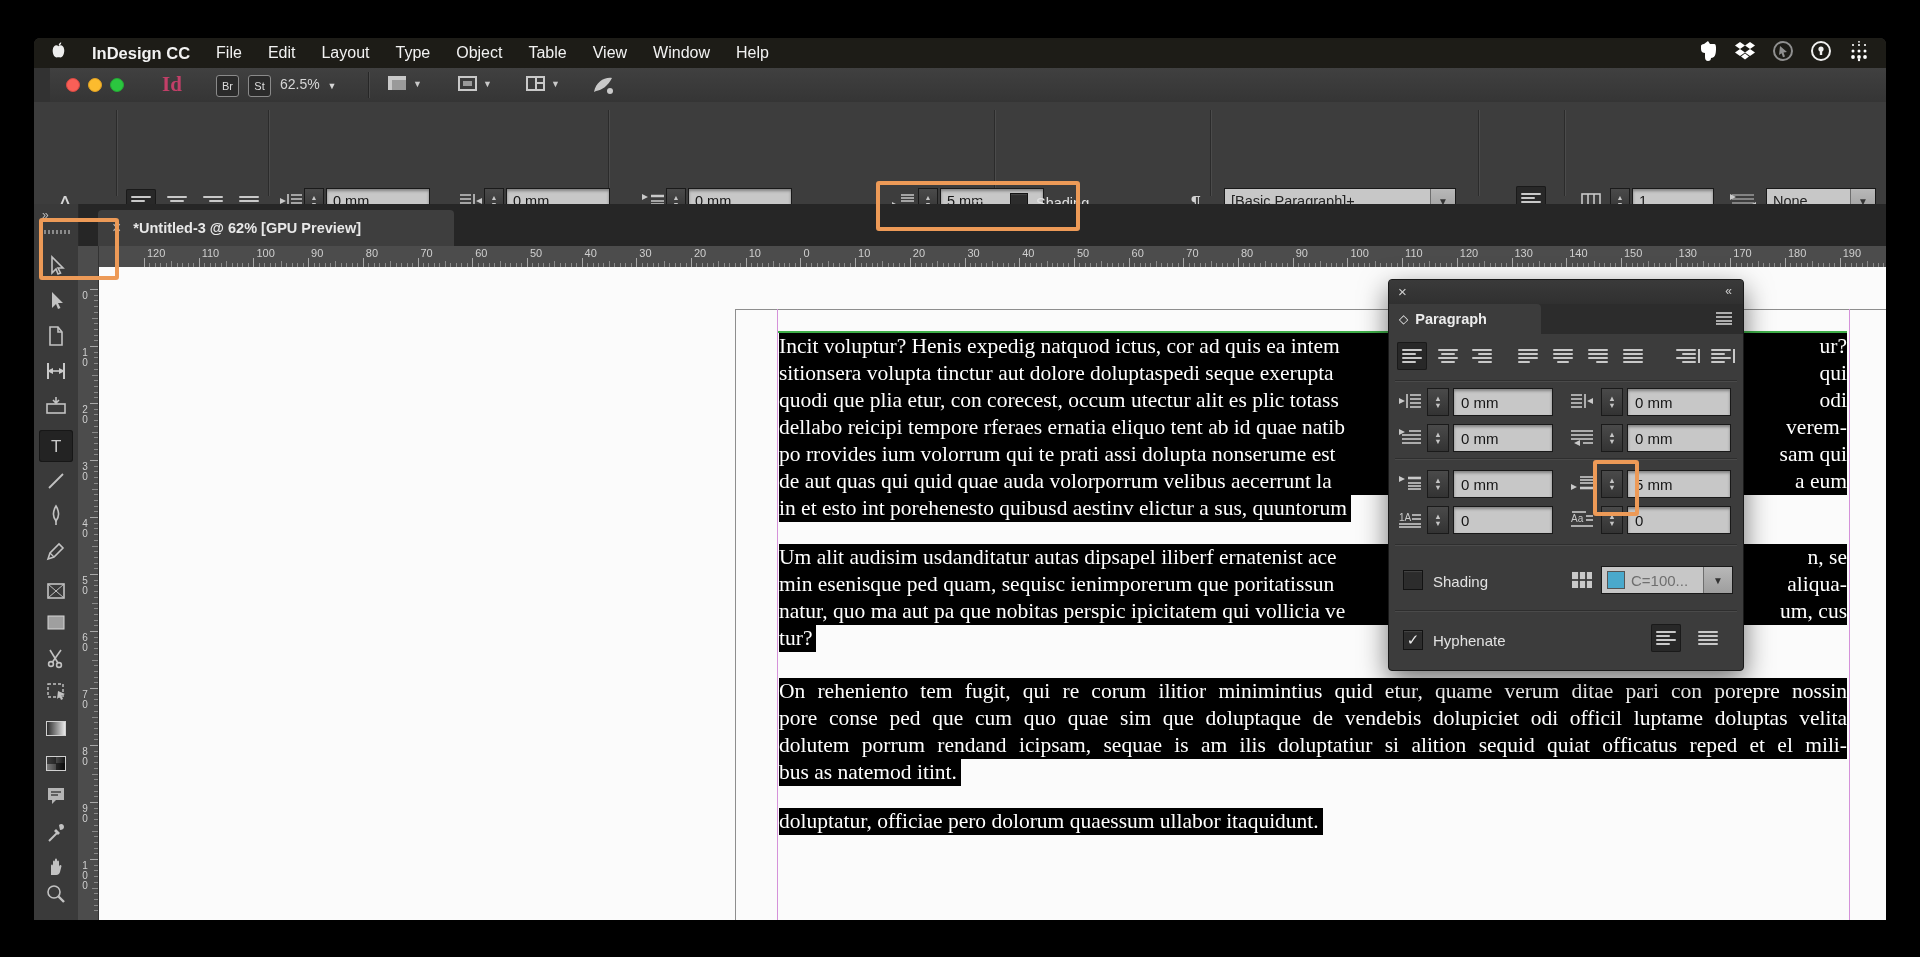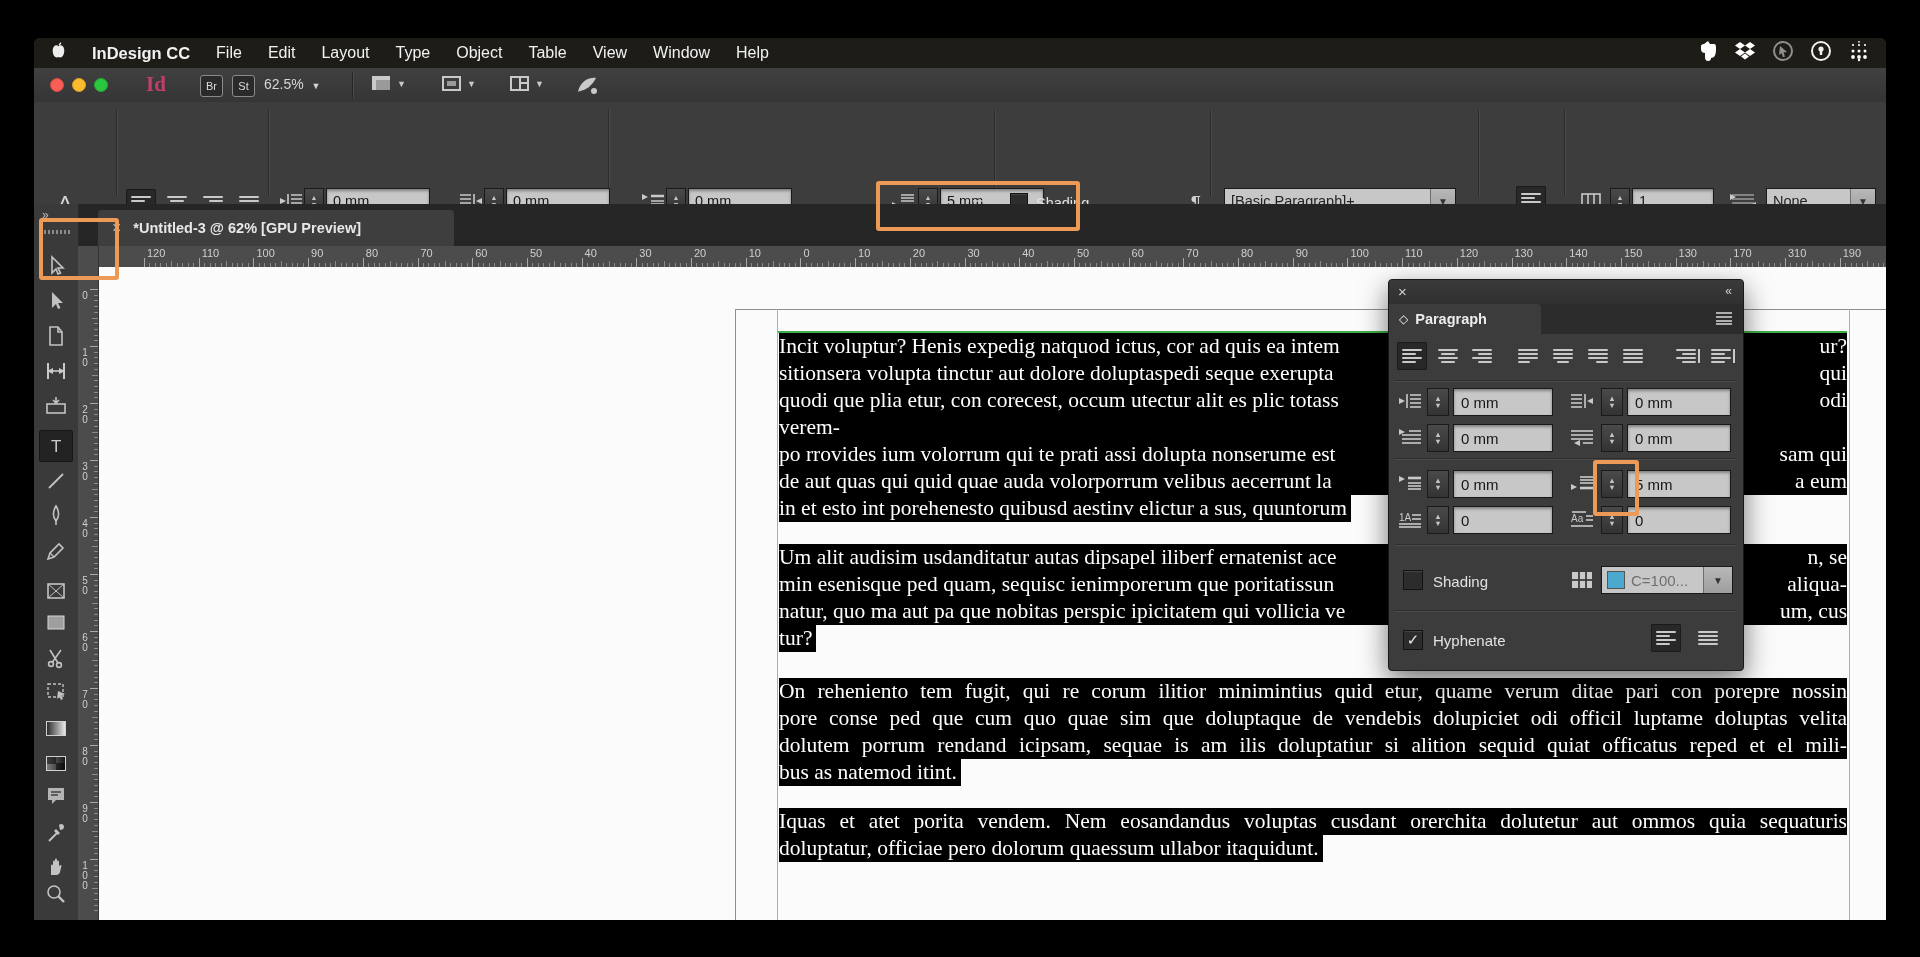--- a/index.html
+++ b/index.html
@@ -5,21 +5,21 @@
   html,body{margin:0;padding:0;background:#000;width:1920px;height:957px;overflow:hidden;
     font-family:"Liberation Sans",sans-serif;-webkit-font-smoothing:antialiased;}
   .abs{position:absolute;}
   #screen{position:absolute;left:34px;top:38px;width:1852px;height:882px;background:#323232;border-radius:6px 6px 0 0;overflow:hidden;}
   
   #menubar{position:absolute;left:0;top:0;width:100%;height:30px;background:#1d1c17;display:flex;align-items:center;color:#f2f2f2;font-size:16px;}
   #menubar .mitem{padding:0 13px;white-space:nowrap;}
   #menubar .app{font-weight:bold;font-size:16.5px;}
   #menu-status{position:absolute;right:14px;top:0;height:30px;display:flex;align-items:center;gap:16px;}
   
-  #titlebar{position:absolute;left:0;top:30px;width:100%;height:34px;background:linear-gradient(#404040,#353535);border-bottom:1px solid #1f1f1f;}
+  #titlebar{position:absolute;left:16px;top:30px;width:100%;height:34px;background:linear-gradient(#404040,#353535);border-bottom:1px solid #1f1f1f;}
   .tl{position:absolute;top:10px;width:14px;height:14px;border-radius:50%;}
   #idlogo{position:absolute;left:112px;top:4px;font-size:21px;font-weight:bold;color:#c23f68;font-family:"Liberation Serif",serif;}
   .badge{position:absolute;top:7px;width:21px;height:20px;background:#2a2a2a;border:1px solid #8a8a8a;border-radius:3px;color:#ddd;font-size:11px;display:flex;align-items:center;justify-content:center;}
   #zoomsel{position:absolute;left:230px;top:8px;color:#d6d6d6;font-size:14px;}
   .tbico{position:absolute;top:6px;display:flex;align-items:center;color:#c9c9c9;}
   .vsep-t{position:absolute;top:4px;width:1px;height:26px;background:#262626;box-shadow:1px 0 0 #4a4a4a;}
   
   #cpanel{position:absolute;left:0;top:64px;width:100%;height:102px;background:#3d3d3d;border-bottom:1px solid #1c1c1c;}
   .csep{position:absolute;top:8px;height:86px;width:1px;background:#2b2b2b;box-shadow:1px 0 0 #4b4b4b;}
   .fld{position:absolute;height:26px;background:#c7c7c7;border:1px solid #191919;box-shadow:inset 0 2px 3px rgba(0,0,0,.35);color:#151515;font-size:14.5px;display:flex;align-items:center;padding:0 6px;box-sizing:border-box;}
@@ -917,21 +917,21 @@
       <span class="tick" style="left: 1632.3px; height: 9px;"></span>
       <span class="tick" style="left: 1637.77px; height: 4px; background: rgb(138, 138, 138);"></span>
       <span class="tick" style="left: 1643.24px; height: 4px; background: rgb(138, 138, 138);"></span>
       <span class="tick" style="left: 1648.71px; height: 4px; background: rgb(138, 138, 138);"></span>
       <span class="tick" style="left: 1654.18px; height: 4px; background: rgb(138, 138, 138);"></span>
       <span class="tick" style="left: 1659.65px; height: 6px; background: rgb(138, 138, 138);"></span>
       <span class="tick" style="left: 1665.12px; height: 4px; background: rgb(138, 138, 138);"></span>
       <span class="tick" style="left: 1670.59px; height: 4px; background: rgb(138, 138, 138);"></span>
       <span class="tick" style="left: 1676.06px; height: 4px; background: rgb(138, 138, 138);"></span>
       <span class="tick" style="left: 1681.53px; height: 4px; background: rgb(138, 138, 138);"></span>
-      <span class="rlab" style="left: 1690px;">310</span>
+      <span class="rlab" style="left: 1690px;">180</span>
       <span class="tick" style="left: 1687px; height: 9px;"></span>
       <span class="tick" style="left: 1692.47px; height: 4px; background: rgb(138, 138, 138);"></span>
       <span class="tick" style="left: 1697.94px; height: 4px; background: rgb(138, 138, 138);"></span>
       <span class="tick" style="left: 1703.41px; height: 4px; background: rgb(138, 138, 138);"></span>
       <span class="tick" style="left: 1708.88px; height: 4px; background: rgb(138, 138, 138);"></span>
       <span class="tick" style="left: 1714.35px; height: 6px; background: rgb(138, 138, 138);"></span>
       <span class="tick" style="left: 1719.82px; height: 4px; background: rgb(138, 138, 138);"></span>
       <span class="tick" style="left: 1725.29px; height: 4px; background: rgb(138, 138, 138);"></span>
       <span class="tick" style="left: 1730.76px; height: 4px; background: rgb(138, 138, 138);"></span>
       <span class="tick" style="left: 1736.23px; height: 4px; background: rgb(138, 138, 138);"></span>
@@ -962,20 +962,21 @@
           </div>
           <div class="lrow">
             <span>sitionsera volupta tinctur aut dolore doluptaspedi seque exerupta</span>
             <span>qui</span>
           </div>
           <div class="lrow">
             <span>quodi que plia etur, con corecest, occum utectur alit es plic totass</span>
             <span>odi</span>
           </div>
           <div class="lrow">
+            <span>dellabo reicipi tempore rferaes ernatia eliquo tent ab id quae natib</span>
             <span>verem-</span>
           </div>
           <div class="lrow">
             <span>po rrovides ium volorrum qui te prati assi dolupta nonserume est</span>
             <span>sam qui</span>
           </div>
           <div class="lrow">
             <span>de aut quas qui quid quae auda volorporrum velibus aecerrunt la</span>
             <span>a eum</span>
           </div>
@@ -999,21 +1000,20 @@
         </div>
         <div class="pgap" style="height: 26px;"></div>
         <div class="pline">
           <div class="jrow">On reheniento tem fugit, qui re corum ilitior minimintius quid etur, quame verum ditae pari con porepre nossin</div>
           <div class="jrow">pore conse ped que cum quo quae sim que doluptaque de vendebis dolupiciet odi officil luptame doluptas velita</div>
           <div class="jrow">dolutem porrum rendand icipsam, sequae is am ilis doluptatiur si alition sequid quiat officatus reped et el mili-</div>
           <div style="height: 27px;"><span class="lshort">bus as natemod itint.</span></div>
         </div>
         <div class="pgap" style="height: 22px;"></div>
         <div class="pline">
-          <div class="jrow">Iquas et atet porita vendem. Nem eosandandus voluptas cusdant orerchita dolutetur aut ommos quia sequaturis</div>
           <div style="height: 27px;"><span class="lshort">doluptatur, officiae pero dolorum quaessum ullabor itaquidunt.</span></div>
         </div>
       </div>
   </div>
   <div id="vruler">
       <span class="vlab" style="top: 24px;">0</span>
       <span class="vtick" style="top: 22px; width: 8px;"></span>
       <span class="vtick" style="top: 27.7px; width: 4px; background: rgb(138, 138, 138);"></span>
       <span class="vtick" style="top: 33.4px; width: 4px; background: rgb(138, 138, 138);"></span>
       <span class="vtick" style="top: 39.1px; width: 4px; background: rgb(138, 138, 138);"></span>

